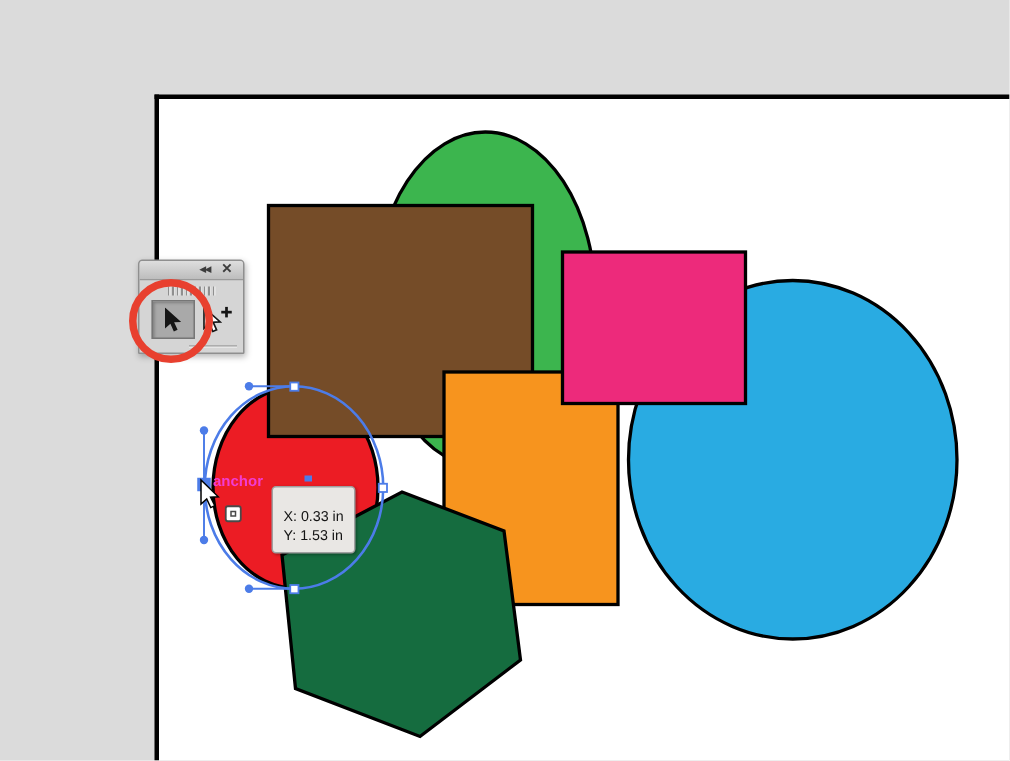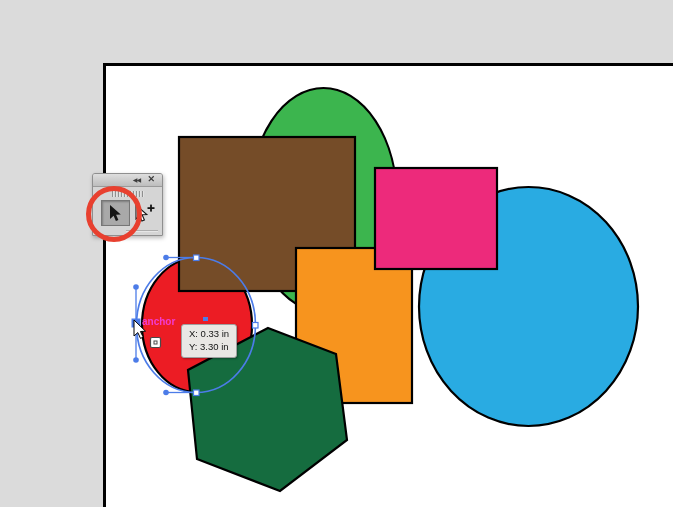--- a/index.html
+++ b/index.html
@@ -56,21 +56,21 @@
   
   .anchor-label{
     position:absolute;left:142px;top:316px;z-index:5;
     color:var(--anchor_label_magenta,#f23cd2);font-size:10px;font-weight:bold;
   }
 
   
   .measure-tooltip{
     position:absolute;left:181px;top:324px;z-index:6;
     background:var(--tooltip_bg,#e9e7e4);border:1px solid var(--tooltip_border,#a0a0a0);
-    border-radius:3px;padding:2px 7px 3px 7px;
+    border-radius:3px;padding:13px 7px 3px 7px;
     font-size:9.5px;line-height:1.4;color:#141414;
     box-shadow:1px 1px 2px rgba(0,0,0,.3);white-space:nowrap;
   }
 </style>
 </head>
 <body>
 
 <svg id="scene" width="673" height="507" viewBox="0 0 673 507">
 
   <rect x="0" y="0" width="673" height="507" fill="var(--workspace_bg,#dbdbdb)"></rect>
@@ -145,14 +145,14 @@
     <div class="palette-divider"></div>
   </div>
 </div>
 
 <div class="annotation-ring"></div>
 
 <div class="anchor-label">anchor</div>
 
 <div class="measure-tooltip">
   <div>X: 0.33 in</div>
-  <div>Y: 3.30 in</div>
+  <div>Y: 1.53 in</div>
 </div>
 
 </body></html>

